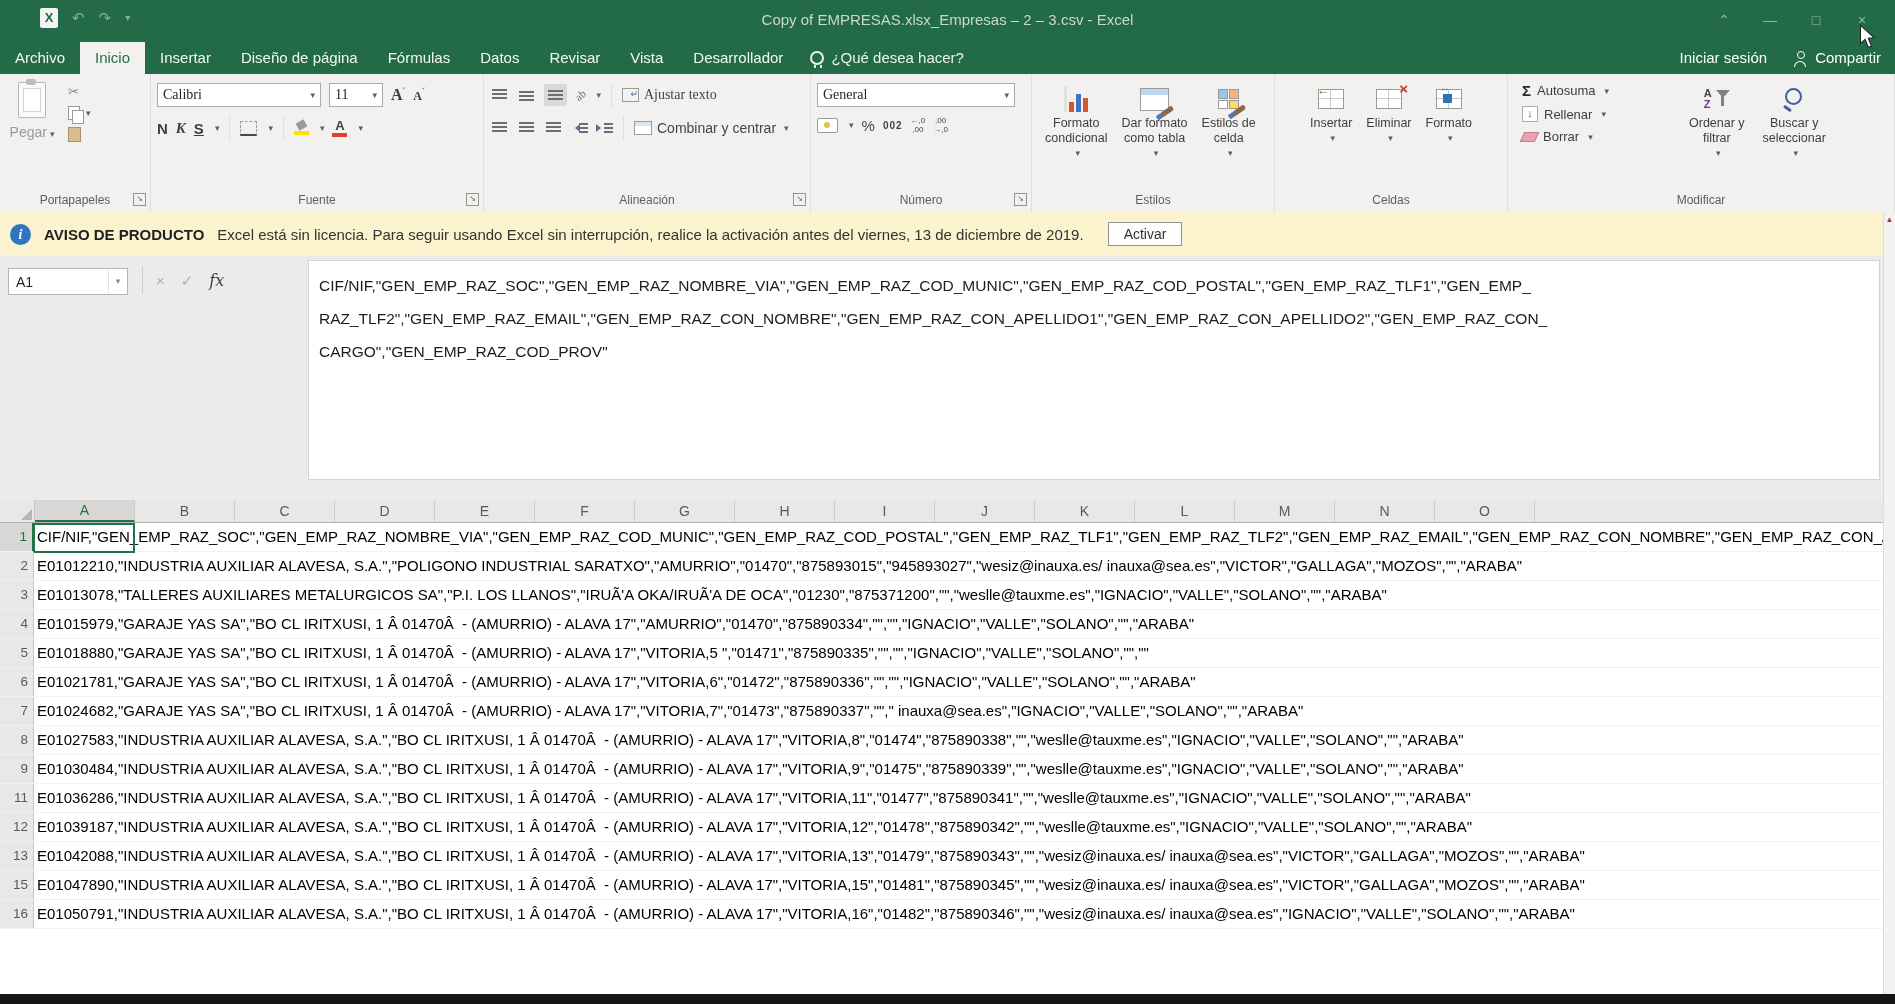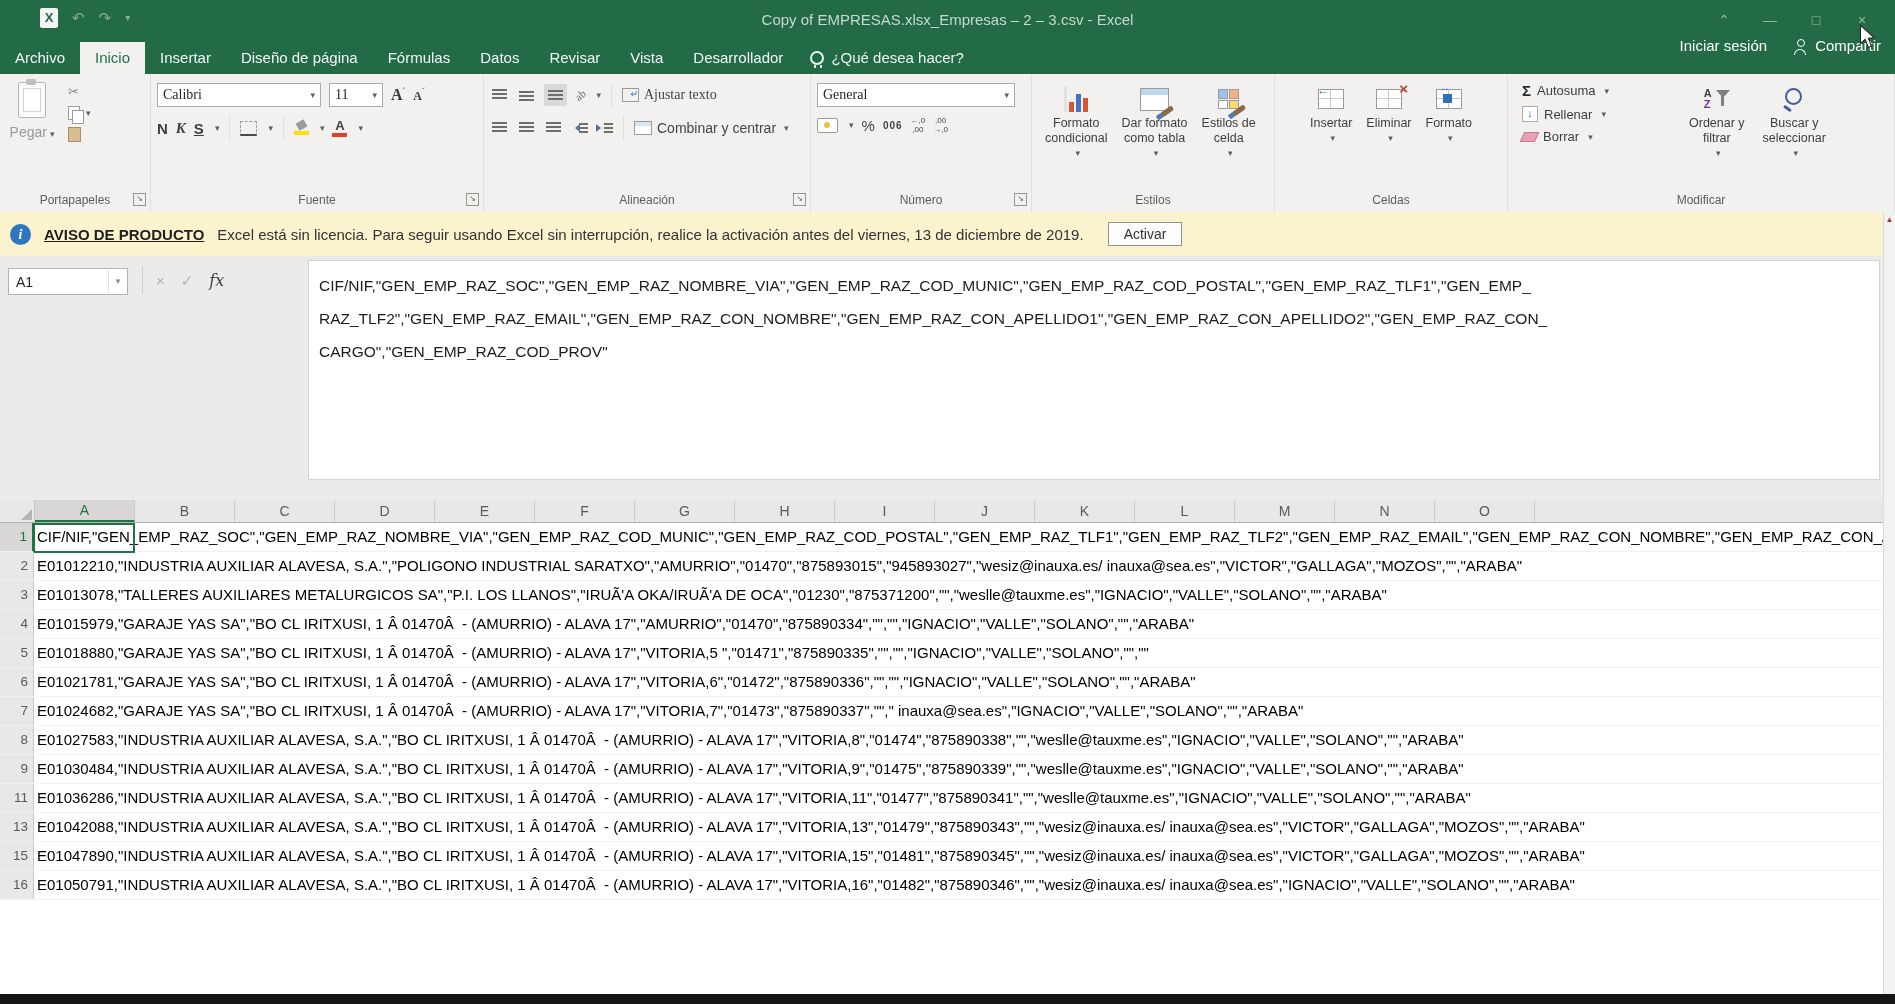--- a/index.html
+++ b/index.html
@@ -19,21 +19,21 @@
   
   .tabrow{position:absolute;left:0;top:40px;right:0;height:34px;background:#226b46;display:flex;
           align-items:flex-end;}
   .tab{padding:7px 15px 8px;color:rgba(255,255,255,.95);font-size:15px;white-space:nowrap;}
   .tab.sel{background:#f2f1f0;color:#217346;}
   .tellme{display:flex;align-items:center;gap:7px;color:rgba(255,255,255,.92);font-size:15px;
           padding:7px 12px 8px;}
   .bulbico{width:10px;height:10px;border:2px solid rgba(255,255,255,.9);border-radius:50%;position:relative;}
   .bulbico::after{content:"";position:absolute;left:2px;bottom:-5px;width:4px;height:3px;
           border-left:2px solid rgba(255,255,255,.9);border-right:2px solid rgba(255,255,255,.9);}
-  .tabright{margin-left:auto;display:flex;gap:26px;padding:0 14px 20px 0;}
+  .tabright{margin-left:auto;display:flex;gap:26px;padding:0 14px 8px 0;}
   .signin{color:#fff;font-size:15px;}
   .share{display:flex;align-items:center;gap:8px;color:#fff;font-size:15px;}
   .personico{width:14px;height:14px;position:relative;}
   .personico::before{content:"";position:absolute;left:4px;top:0;width:6px;height:6px;border:1.5px solid #fff;border-radius:50%;}
   .personico::after{content:"";position:absolute;left:1px;bottom:-2px;width:10px;height:5px;border:1.5px solid #fff;border-bottom:none;border-radius:6px 6px 0 0;}
   
   .ribbon{position:absolute;left:0;top:74px;right:0;height:138px;background:#f2f1f0;
           border-bottom:1px solid #d8d6d4;display:flex;}
   .grp{border-right:1px solid #e1dfdd;display:flex;flex-direction:column;flex:0 0 auto;}
   .gc{flex:1;padding:6px 6px 0;}
@@ -133,21 +133,21 @@
   .funnel{position:absolute;right:0;top:4px;width:0;height:0;border:7px solid transparent;border-top:8px solid #808080;}
   .funnel::after{content:"";position:absolute;left:-1.5px;top:-2px;width:3px;height:10px;background:#808080;}
   .magico{position:relative;width:24px;height:24px;}
   .magico::before{content:"";position:absolute;left:3px;top:1px;width:13px;height:13px;border:2.5px solid #41609c;border-radius:50%;}
   .magico::after{content:"";position:absolute;left:1px;bottom:1px;width:9px;height:3px;background:#41609c;transform:rotate(35deg);border-radius:2px;}
   
   .notice{position:absolute;left:0;top:212px;right:11px;height:44px;background:#fbf2ce;
       border-bottom:1px solid #e8dca2;display:flex;align-items:center;padding-left:10px;}
   .infoico{width:21px;height:21px;border-radius:50%;background:#2e77c0;color:#fff;font-size:14px;
       font-weight:bold;text-align:center;line-height:21px;font-family:"Liberation Serif",serif;font-style:italic;}
-  .ntitle{font-weight:bold;color:#1f1f1f;font-size:15px;margin-left:13px;white-space:nowrap;text-decoration:underline;}
+  .ntitle{font-weight:bold;color:#1f1f1f;font-size:15px;margin-left:13px;white-space:nowrap;}
   .nmsg{color:#333;font-size:15px;margin-left:13px;white-space:nowrap;}
   .nbtn{margin-left:24px;background:#fdfdfd;border:1px solid #919191;color:#333;font-size:14px;
       padding:3px 15px;white-space:nowrap;}
   
   .fstrip{position:absolute;left:0;top:256px;right:11px;height:230px;background:#edebe9;}
   .namebox{position:absolute;left:8px;top:12px;width:118px;height:25px;background:#fff;
       border:1px solid #b6b4b1;display:flex;align-items:center;font-size:14px;color:#262626;gap:12px;}
   .namebox .nb{flex:1;padding-left:7px;}
   .namebox .na{width:18px;text-align:center;color:#8a8a8a;font-size:9px;border-left:1px solid #e2e0de;line-height:23px;}
   .fdiv{position:absolute;left:142px;top:10px;width:1px;height:28px;background:#cfcdcb;}
@@ -319,21 +319,21 @@
         <div class="row1">
           <span class="selbox-ui numsel">
               <span>General</span>
               <span class="dd">▾</span>
             </span>
         </div>
         <div class="row2">
           <span class="money"></span>
             <span class="dd">▾</span>
           <span class="pct">%</span>
-          <span class="thou">006</span>
+          <span class="thou">002</span>
           <span class="decico">
               <span>←,0</span>
               <span>,00</span>
             </span>
           <span class="decico">
               <span>,00</span>
               <span>→,0</span>
             </span>
         </div>
       </div>
@@ -540,20 +540,24 @@
         </div>
       <div class="grow">
           <div class="rn">9</div>
           <div class="cline">E01030484,"INDUSTRIA AUXILIAR ALAVESA, S.A.","BO CL IRITXUSI, 1 Â 01470Â  - (AMURRIO) - ALAVA 17","VITORIA,9","01475","875890339","","weslle@tauxme.es","IGNACIO","VALLE","SOLANO","","ARABA"</div>
         </div>
       <div class="grow">
           <div class="rn">11</div>
           <div class="cline">E01036286,"INDUSTRIA AUXILIAR ALAVESA, S.A.","BO CL IRITXUSI, 1 Â 01470Â  - (AMURRIO) - ALAVA 17","VITORIA,11","01477","875890341","","weslle@tauxme.es","IGNACIO","VALLE","SOLANO","","ARABA"</div>
         </div>
       <div class="grow">
+          <div class="rn">12</div>
+          <div class="cline">E01039187,"INDUSTRIA AUXILIAR ALAVESA, S.A.","BO CL IRITXUSI, 1 Â 01470Â  - (AMURRIO) - ALAVA 17","VITORIA,12","01478","875890342","","weslle@tauxme.es","IGNACIO","VALLE","SOLANO","","ARABA"</div>
+        </div>
+      <div class="grow">
           <div class="rn">13</div>
           <div class="cline">E01042088,"INDUSTRIA AUXILIAR ALAVESA, S.A.","BO CL IRITXUSI, 1 Â 01470Â  - (AMURRIO) - ALAVA 17","VITORIA,13","01479","875890343","","wesiz@inauxa.es/ inauxa@sea.es","VICTOR","GALLAGA","MOZOS","","ARABA"</div>
         </div>
       <div class="grow">
           <div class="rn">15</div>
           <div class="cline">E01047890,"INDUSTRIA AUXILIAR ALAVESA, S.A.","BO CL IRITXUSI, 1 Â 01470Â  - (AMURRIO) - ALAVA 17","VITORIA,15","01481","875890345","","wesiz@inauxa.es/ inauxa@sea.es","VICTOR","GALLAGA","MOZOS","","ARABA"</div>
         </div>
       <div class="grow">
           <div class="rn">16</div>
           <div class="cline">E01050791,"INDUSTRIA AUXILIAR ALAVESA, S.A.","BO CL IRITXUSI, 1 Â 01470Â  - (AMURRIO) - ALAVA 17","VITORIA,16","01482","875890346","","wesiz@inauxa.es/ inauxa@sea.es","IGNACIO","VALLE","SOLANO","","ARABA"</div>

